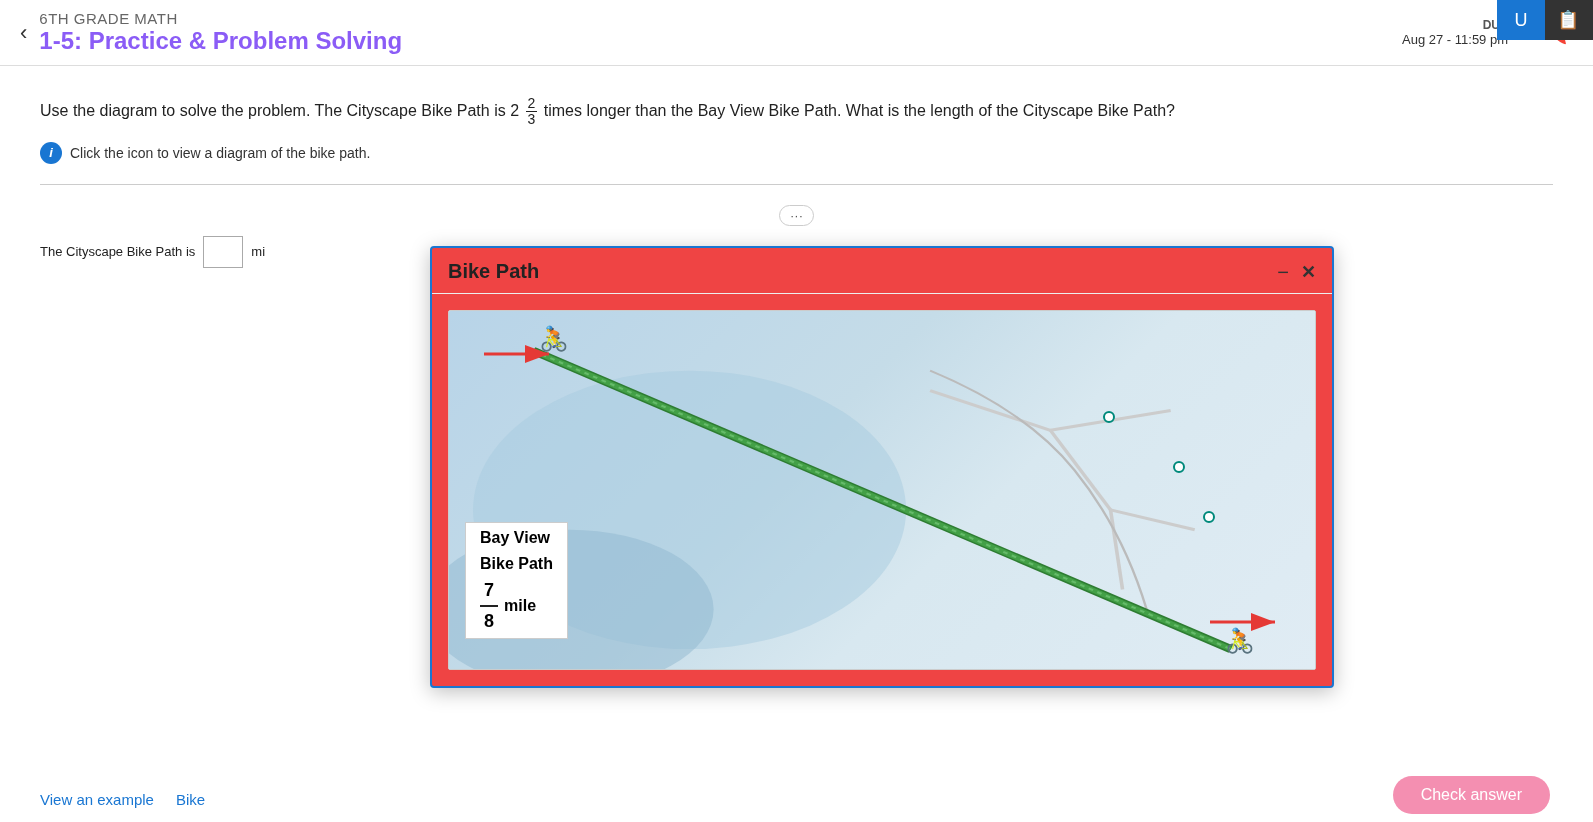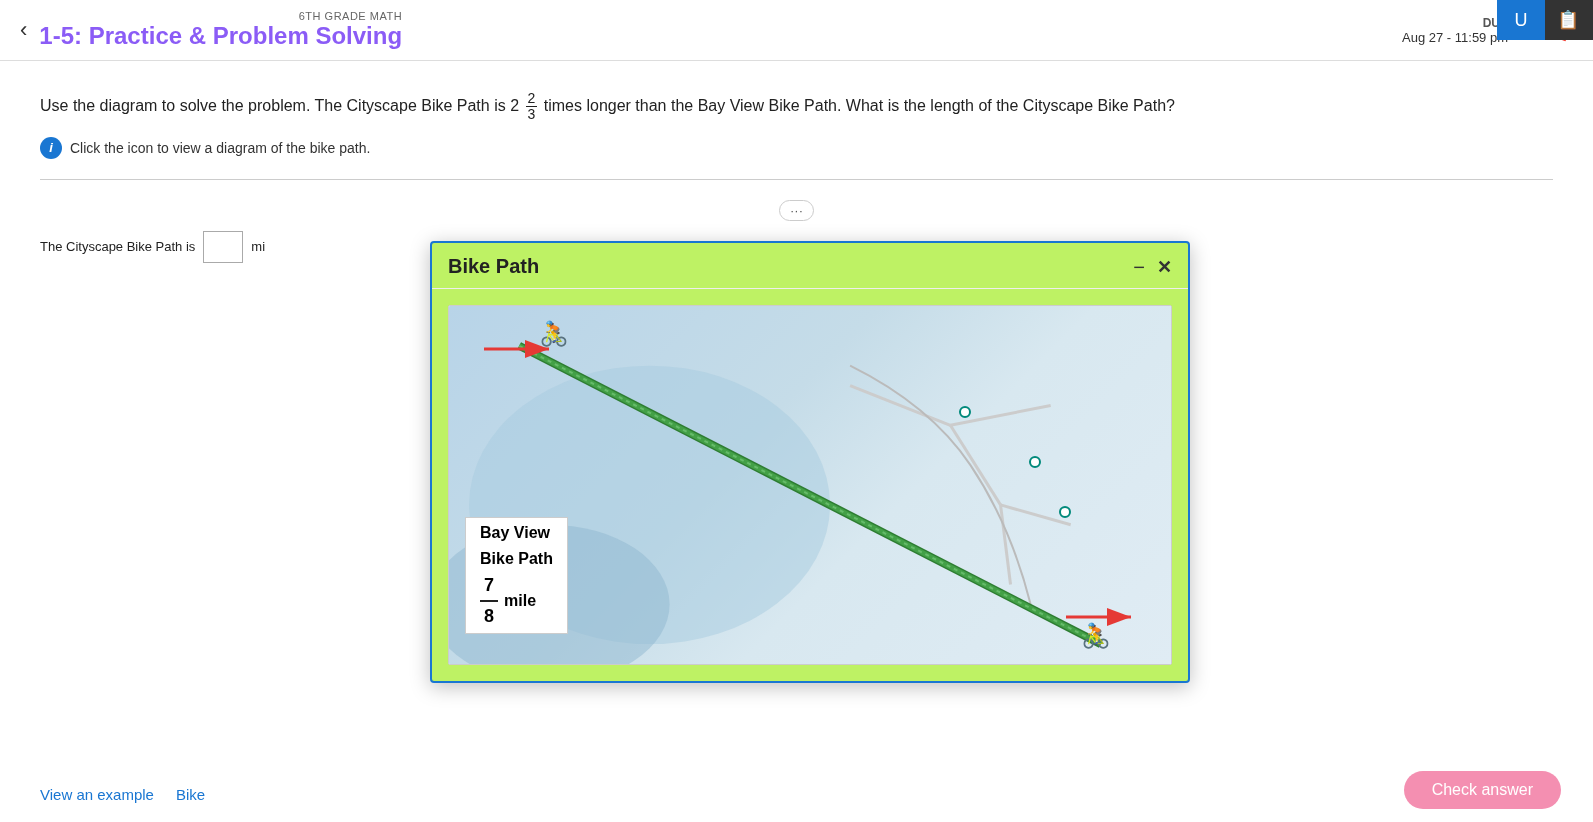--- a/index.html
+++ b/index.html
@@ -30,25 +30,24 @@
       font-size: 22px;
       color: #333;
       cursor: pointer;
       line-height: 1;
     }
     .header-title-block {
       display: flex;
       flex-direction: column;
     }
     .grade-label {
-      font-size: 11px;
+      font-size: 15px;
       color: #666;
       text-transform: uppercase;
       letter-spacing: 0.5px;
-      text-align: right;
     }
     .lesson-title {
       font-size: 24px;
       font-weight: bold;
       color: #8b5cf6;
     }
     .header-right {
       display: flex;
       align-items: center;
       gap: 16px;
@@ -181,22 +180,22 @@
       border: 1px solid #aaa;
       display: inline-block;
       vertical-align: middle;
     }
 
     
     .dialog-overlay {
       position: absolute;
       top: 180px;
       left: 430px;
-      width: 760px;
-      background: #bef264;
+      width: 904px;
+      background: #ef4444;
       border: 2px solid #1976d2;
       border-radius: 4px;
       box-shadow: 0 4px 20px rgba(0,0,0,0.25);
       z-index: 10;
     }
     .dialog-header {
       display: flex;
       align-items: center;
       justify-content: space-between;
       padding: 12px 16px 10px 16px;
@@ -296,21 +295,21 @@
     .video-link {
       color: #1976d2;
       font-size: 15px;
       cursor: pointer;
     }
 
     
     .check-answer-btn {
       position: absolute;
       bottom: 14px;
-      right: 32px;
+      right: 43px;
       background: #f48fb1;
       color: #fff;
       border: none;
       border-radius: 20px;
       padding: 10px 28px;
       font-size: 16px;
       cursor: pointer;
       font-weight: 500;
     }
 

